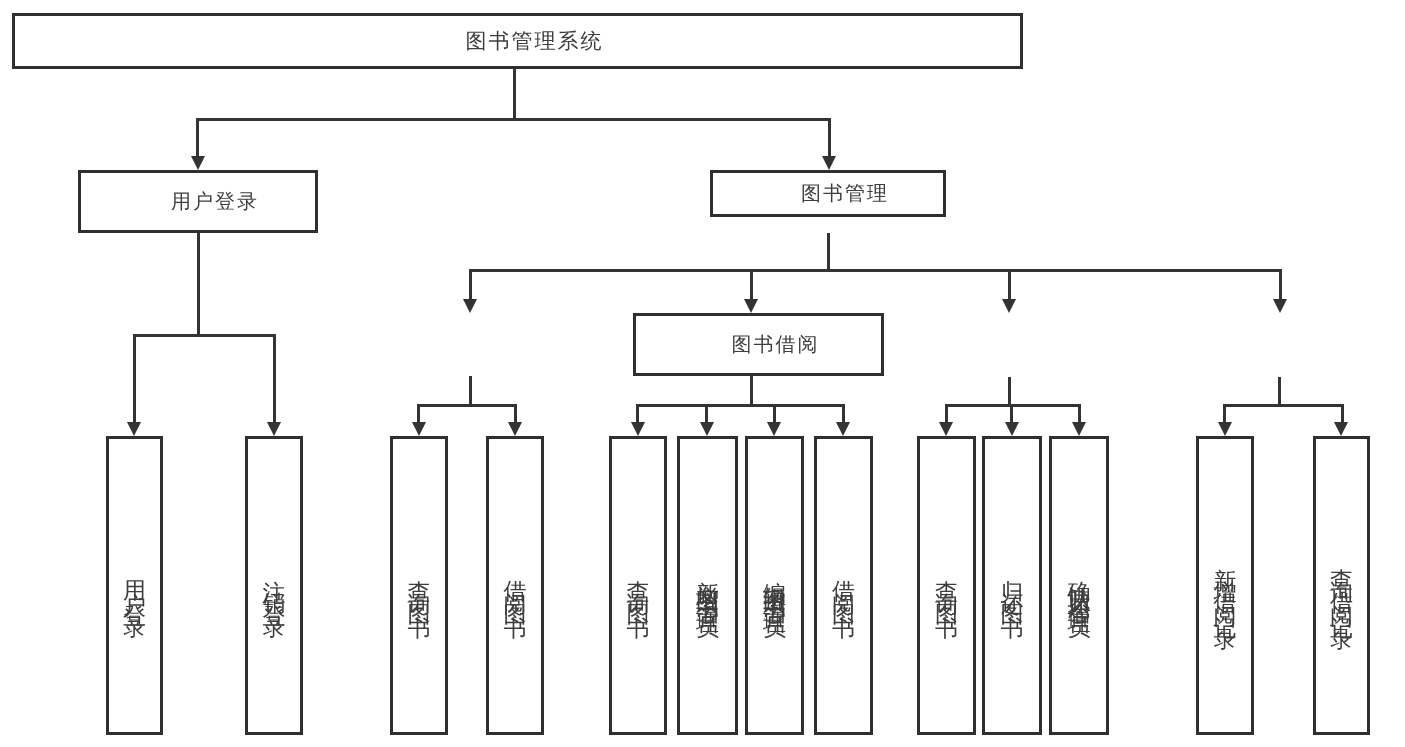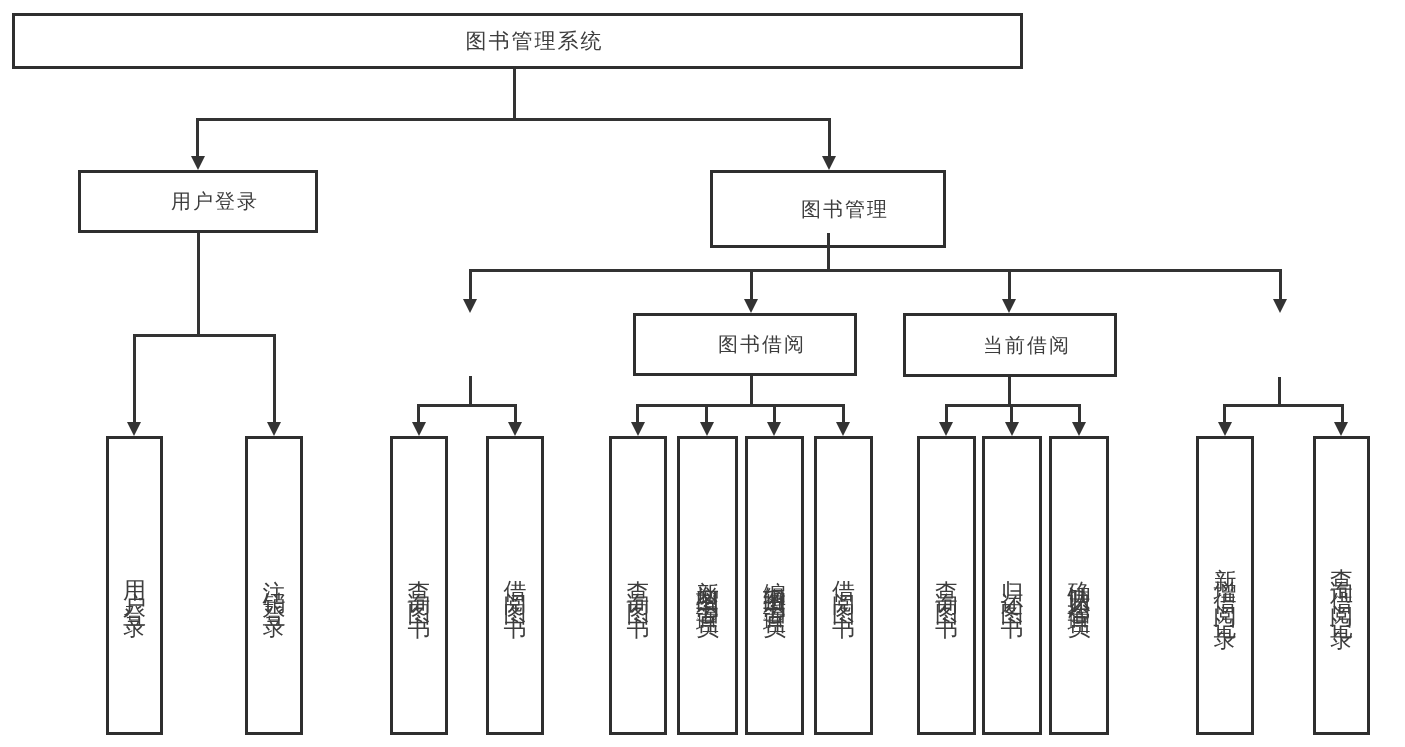--- a/index.html
+++ b/index.html
@@ -36,26 +36,25 @@
 </style>
 </head>
 <body>
 
 <div class="canvas">
 
   <div class="box root-label" style="left:12px;top:13px;width:1011px;height:56px">图书管理系统</div>
 
   <div class="box h-label" style="left:78px;top:170px;width:240px;height:63px">用户登录</div>
 
-  <div class="box h-label" style="left:710px;top:170px;width:236px;height:78px">图书管理</div>
+  <div class="box h-label" style="left:710px;top:170px;width:236px;height:47px">图书管理</div>
 
 
-  <div class="box h-label" style="left:633px;top:313px;width:224px;height:63px">图书借阅</div>
+  <div class="box h-label" style="left:633px;top:313px;width:251px;height:63px">图书借阅</div>
 
-  <div class="box h-label" style="left:903px;top:313px;width:214px;height:64px">当前借阅</div>
 
 
   <div class="box leaf" style="left:106px;top:436px;width:57px;height:299px">用户登录</div>
   <div class="box leaf" style="left:245px;top:436px;width:58px;height:299px">注销登录</div>
 
   <div class="box leaf" style="left:390px;top:436px;width:58px;height:299px">查询图书</div>
   <div class="box leaf" style="left:486px;top:436px;width:58px;height:299px">借阅图书</div>
 
   <div class="box leaf" style="left:609px;top:436px;width:58px;height:299px">查询图书</div>
   <div class="box leaf long" style="left:677px;top:436px;width:61px;height:299px">新增图书（管理员）</div>

